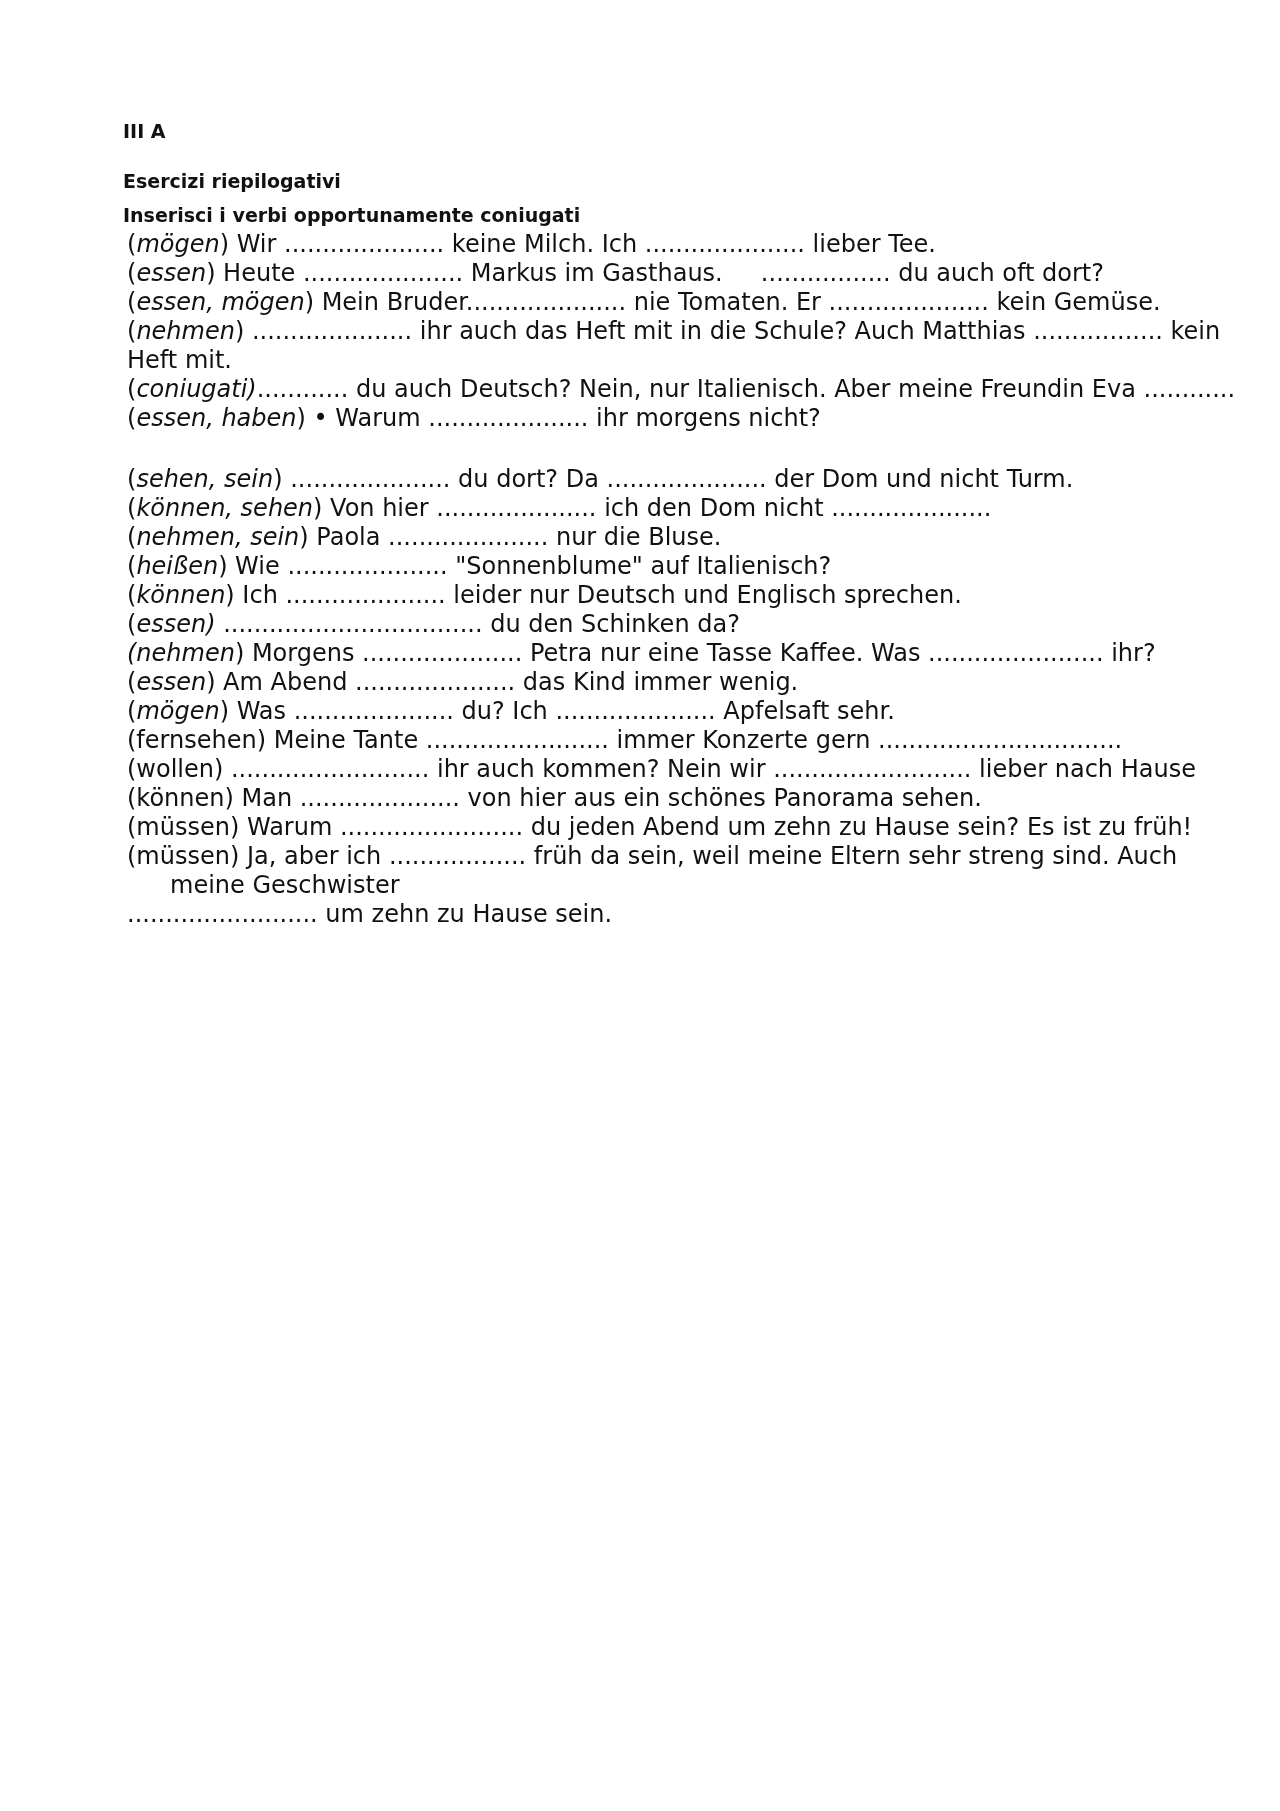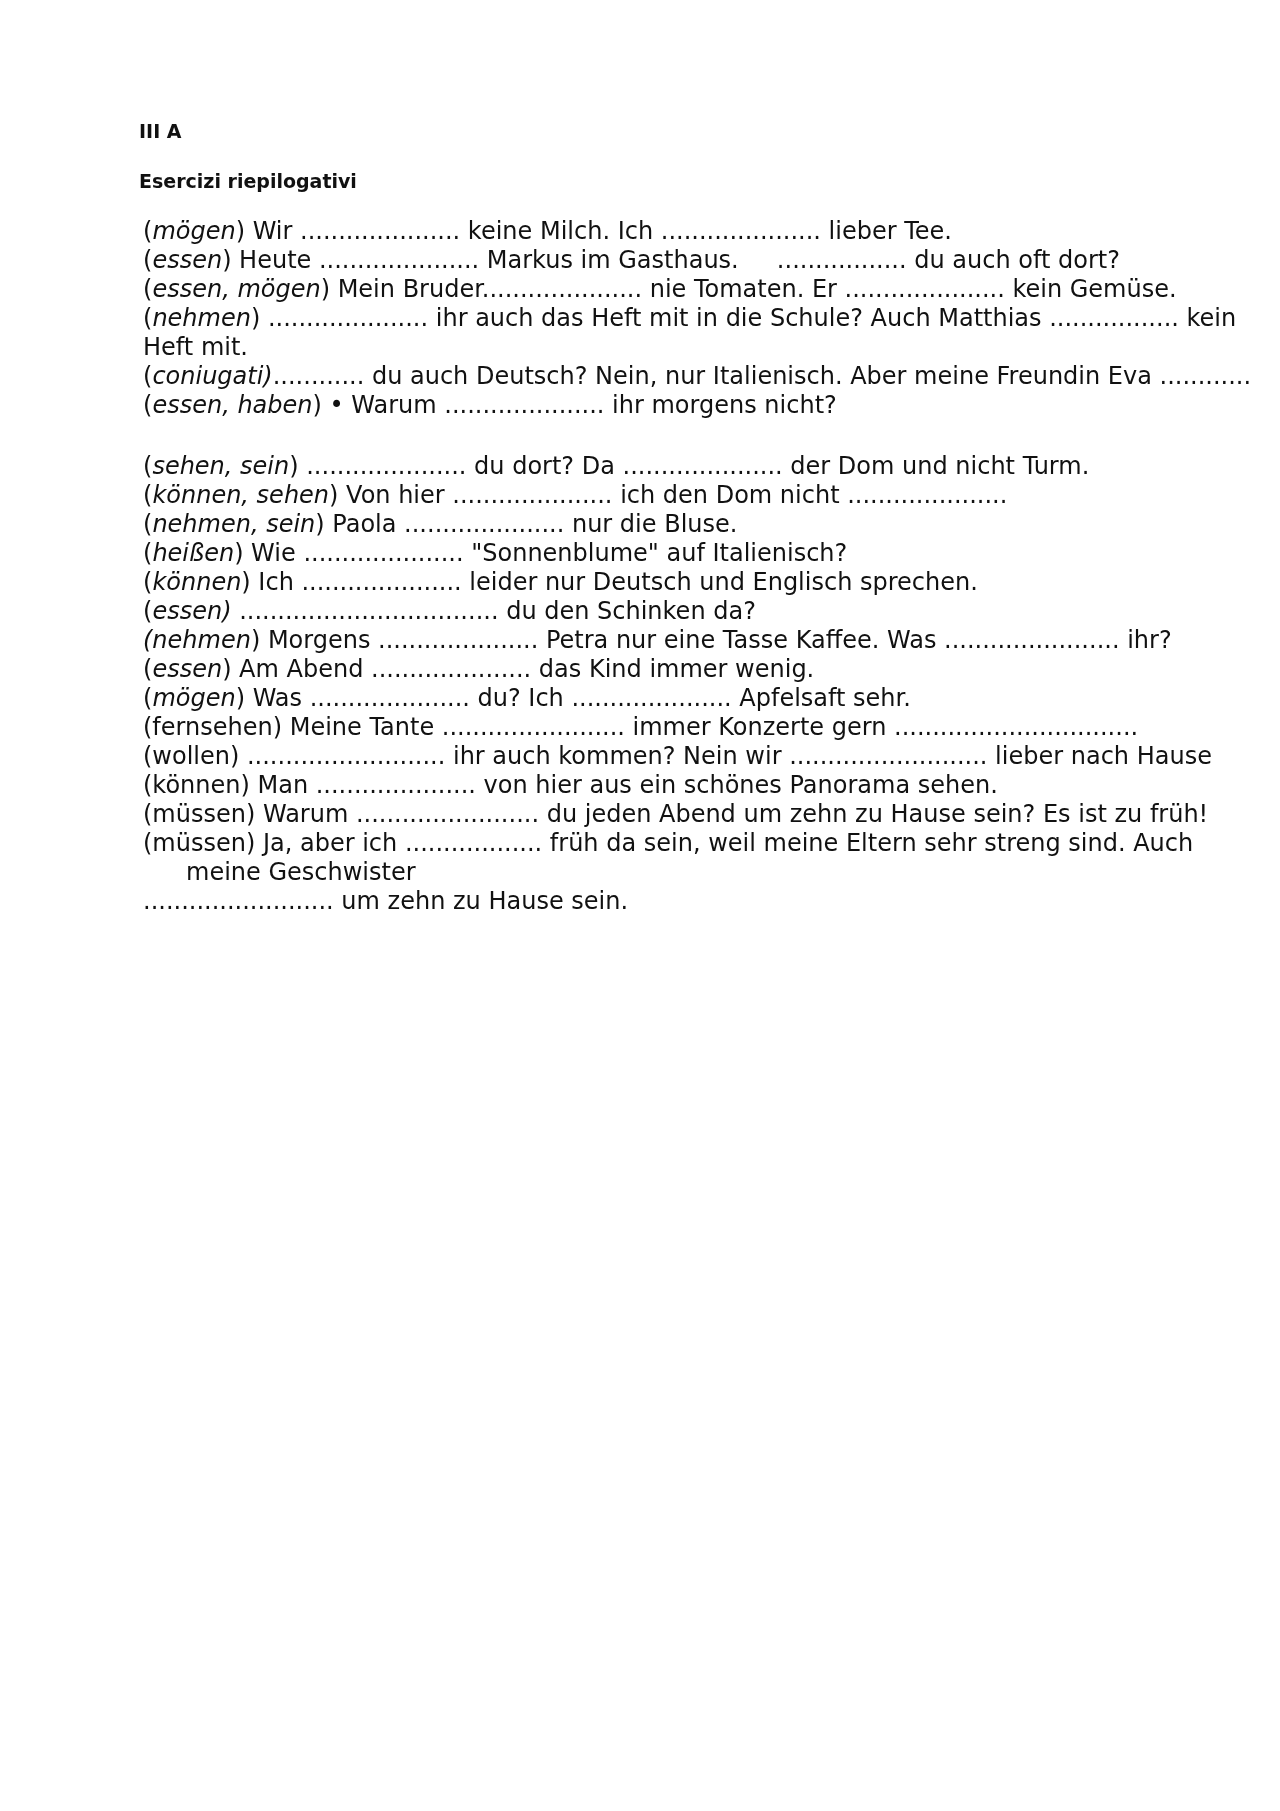--- a/index.html
+++ b/index.html
@@ -1,32 +1,33 @@
 <!DOCTYPE html>
 <html><head>
   <meta charset="utf-8">
   <style>
     html, body { margin: 0; padding: 0; background: #ffffff; }
     body { width: 1280px; height: 1811px; position: relative; overflow: hidden;
            font-family: "DejaVu Sans", sans-serif; color: #111111; }
-    .page { position: absolute; left: 139px; top: 119px; width: 1000px; }
+    .page { position: absolute; left: 123px; top: 119px; width: 1000px; }
     .h { font-weight: bold; font-size: 19px; line-height: 25px; margin: 0; }
     .h1 { margin-bottom: 25px; }
-    .h2 { margin-bottom: 25px; }
+    .h2 { margin-bottom: 9px; }
     .line { font-size: 24px; line-height: 25px; white-space: pre; margin: 4px; }
     .cont { padding-left: 43px; }
     .gap { height: 28px; }
     i { font-style: italic; }
   </style>
 </head>
 <body>
 
 <div class="page">
   <p class="h h1">III A</p>
   <p class="h h2">Esercizi riepilogativi</p>
+  <p class="h">Inserisci i verbi opportunamente coniugati</p>
 
   <div id="block1">
       <p class="line"><span>(</span><i>mögen</i><span>) Wir ..................... keine Milch. Ich ..................... lieber Tee.</span></p>
       <p class="line"><span>(</span><i>essen</i><span>) Heute ..................... Markus im Gasthaus.     ................. du auch oft dort?</span></p>
       <p class="line"><span>(</span><i>essen, mögen</i><span>) Mein Bruder..................... nie Tomaten. Er ..................... kein Gemüse.</span></p>
       <p class="line"><span>(</span><i>nehmen</i><span>) ..................... ihr auch das Heft mit in die Schule? Auch Matthias ................. kein</span></p>
       <p class="line"><span></span><i></i><span>Heft mit.</span></p>
       <p class="line"><span>(</span><i>coniugati)</i><span>............ du auch Deutsch? Nein, nur Italienisch. Aber meine Freundin Eva ............</span></p>
       <p class="line"><span>(</span><i>essen, haben</i><span>) • Warum ..................... ihr morgens nicht?</span></p>
     </div>

